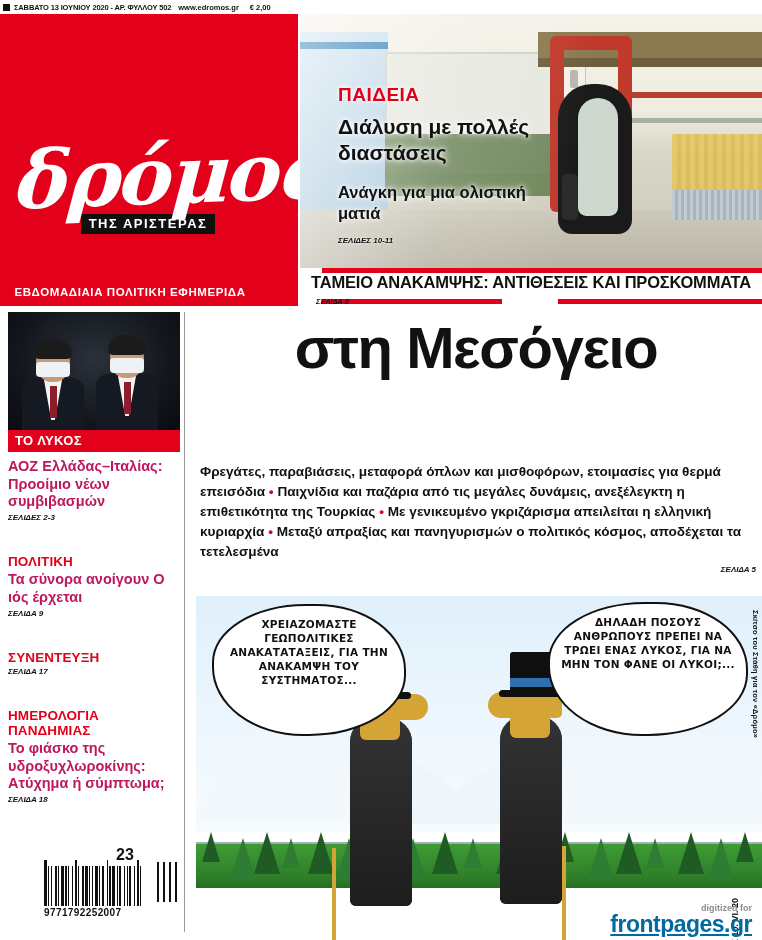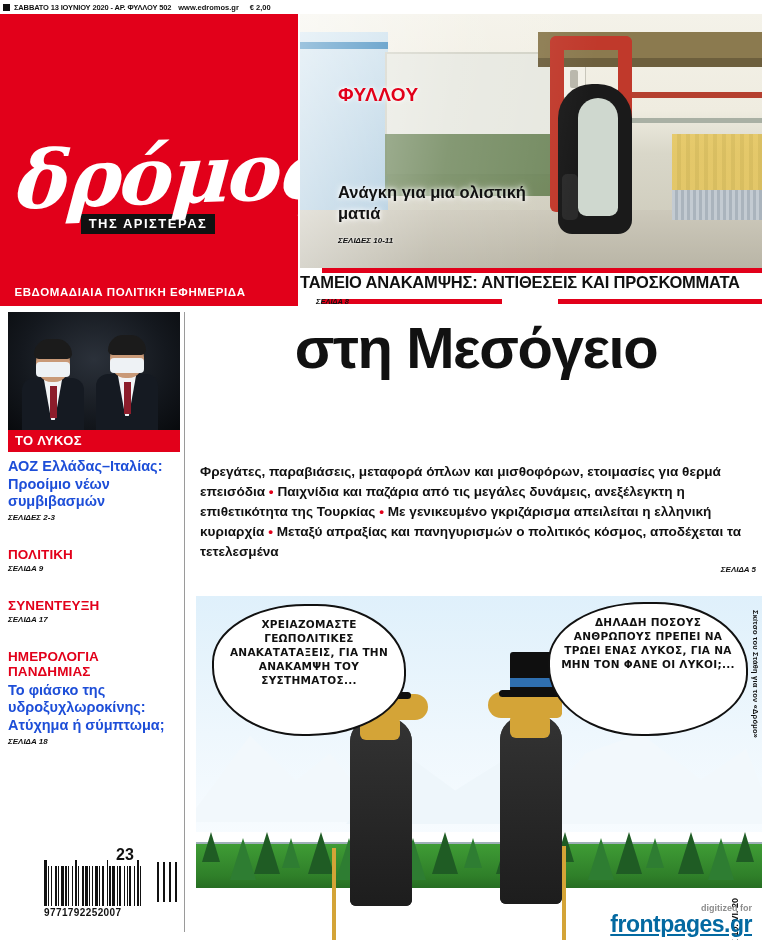--- a/index.html
+++ b/index.html
@@ -61,21 +61,21 @@
   .photo .hl{position:absolute;left:38px;top:100px;width:230px;color:#111;font-size:21px;font-weight:bold;
              line-height:1.22;text-shadow:0 0 4px #fff,0 0 8px #fff;}
   .photo .hl2{position:absolute;left:38px;top:168px;width:220px;color:#111;font-size:16.5px;font-weight:bold;
               line-height:1.25;text-shadow:0 0 4px #fff,0 0 8px #fff;}
   .photo .pg{position:absolute;left:38px;top:222px;color:#111;font-size:8px;font-weight:bold;font-style:italic;
              text-shadow:0 0 3px #fff;}
 
   
   .banner{position:absolute;left:300px;top:268px;width:462px;height:40px;}
   .banner .bar-top{position:absolute;left:22px;top:0;width:440px;height:5px;background:#e2001a;}
-  .banner .btxt{position:absolute;left:0;top:5px;width:462px;color:#111;
+  .banner .btxt{position:absolute;left:0;top:5px;width:462px;text-align:center;color:#111;
                 font-size:16.5px;font-weight:bold;letter-spacing:-.2px;white-space:nowrap;}
   .banner .bar-bl{position:absolute;left:22px;top:31px;width:180px;height:5px;background:#e2001a;}
   .banner .bar-br{position:absolute;left:258px;top:31px;width:204px;height:5px;background:#e2001a;}
   .banner .bpg{position:absolute;left:16px;top:29px;width:462px;font-size:7.5px;
                font-weight:bold;font-style:italic;color:#111;}
 
   
   .leftcol{position:absolute;left:8px;top:312px;width:172px;height:620px;}
   .lphoto{position:relative;width:172px;height:118px;background:#0d1117;overflow:hidden;}
   .lp-bg{position:absolute;inset:0;background:radial-gradient(ellipse at 50% 40%,#2b313a 0%,#14181e 60%,#080a0d 100%);}
@@ -83,23 +83,23 @@
   .lp-p2{position:absolute;left:88px;top:26px;width:66px;height:92px;}
   .lp-head{position:absolute;left:14px;top:0;width:34px;height:40px;background:#c99a78;border-radius:50% 50% 45% 45%;}
   .lp-hair{position:absolute;left:12px;top:-3px;width:38px;height:20px;background:#1b1b1b;border-radius:19px 19px 6px 6px;}
   .lp-mask{position:absolute;left:14px;top:20px;width:34px;height:15px;background:#eef2f5;border-radius:4px;}
   .lp-body{position:absolute;left:0;top:36px;width:62px;height:82px;background:#151a22;border-radius:12px 12px 0 0;}
   .lp-shirt{position:absolute;left:22px;top:38px;width:18px;height:40px;background:#f2f4f6;
             clip-path:polygon(0 0,100% 0,60% 100%,40% 100%);}
   .lp-tie{position:absolute;left:28px;top:44px;width:7px;height:32px;background:#8c1d2b;}
   .lthema{margin-top:0;background:#e2001a;color:#fff;font-size:13px;font-weight:bold;
           padding:3px 7px 4px 7px;letter-spacing:.4px;display:block;}
-  .lsec{margin-top:25px;}
+  .lsec{margin-top:32px;}
   .lsec .kick{color:#e2001a;font-size:13.5px;font-weight:bold;line-height:1.12;letter-spacing:.1px;}
-  .lsec .ttl{color:#1d4ed8;font-size:14.5px;font-weight:bold;line-height:1.22;margin-top:2px;}
+  .lsec .ttl{color:#be185d;font-size:14.5px;font-weight:bold;line-height:1.22;margin-top:2px;}
   .lsec .pg{color:#111;font-size:8px;font-weight:bold;font-style:italic;margin-top:2px;}
   .lsec.first{margin-top:6px;}
 
   .barcode-wrap{position:absolute;left:36px;top:548px;width:140px;}
   .bc-num{position:absolute;left:72px;top:-14px;font-size:16px;font-weight:bold;color:#111;}
   .bc{display:flex;align-items:flex-end;height:46px;gap:0;}
   .bc span{display:block;background:#111;}
   .bc-addon{position:absolute;left:113px;top:2px;display:flex;gap:1px;height:40px;}
   .bc-addon span{display:block;background:#111;width:2px;height:40px;}
   .bc-text{font-size:10px;font-weight:bold;letter-spacing:.4px;color:#111;margin-top:1px;}
@@ -199,21 +199,22 @@
     <div class="ph-rail"></div>
     <div class="ph-rail2"></div>
     <div class="ph-frametop"></div>
     <div class="ph-frame1"></div>
     <div class="ph-frame2"></div>
     <div class="ph-bag"></div>
     <div class="ph-bagin"></div>
     <div class="ph-bagstrap"></div>
     <div class="ph-shade"></div>
 
-    <div class="kicker">ΦΥΛΛΟΥ</div>
+    <div class="kicker">ΠΑΙΔΕΙΑ</div>
+    <div class="hl">Διάλυση με πολλές διαστάσεις</div>
     <div class="hl2">Ανάγκη για μια ολιστική ματιά</div>
     <div class="pg">ΣΕΛΙΔΕΣ 10-11</div>
   </div>
 
   <div class="banner">
     <div class="bar-top"></div>
     <div class="btxt">ΤΑΜΕΙΟ ΑΝΑΚΑΜΨΗΣ: ΑΝΤΙΘΕΣΕΙΣ ΚΑΙ ΠΡΟΣΚΟΜΜΑΤΑ</div>
     <div class="bar-bl"></div>
     <div class="bar-br"></div>
     <div class="bpg">ΣΕΛΙΔΑ 8</div>
@@ -245,20 +246,21 @@
 
     <div class="lthema">ΤΟ ΛΥΚΟΣ</div>
 
     <div class="lsec first">
       <div class="ttl">ΑΟΖ Ελλάδας–Ιταλίας: Προοίμιο νέων συμβιβασμών</div>
       <div class="pg">ΣΕΛΙΔΕΣ 2-3</div>
     </div>
 
     <div class="lsec">
       <div class="kick">ΠΟΛΙΤΙΚΗ</div>
+      <div class="ttl">Τα σύνορα ανοίγουν Ο ιός έρχεται</div>
       <div class="pg">ΣΕΛΙΔΑ 9</div>
     </div>
 
     <div class="lsec">
       <div class="kick">ΣΥΝΕΝΤΕΥΞΗ</div>
       <div class="pg">ΣΕΛΙΔΑ 17</div>
     </div>
 
     <div class="lsec">
       <div class="kick">ΗΜΕΡΟΛΟΓΙΑ ΠΑΝΔΗΜΙΑΣ</div>

